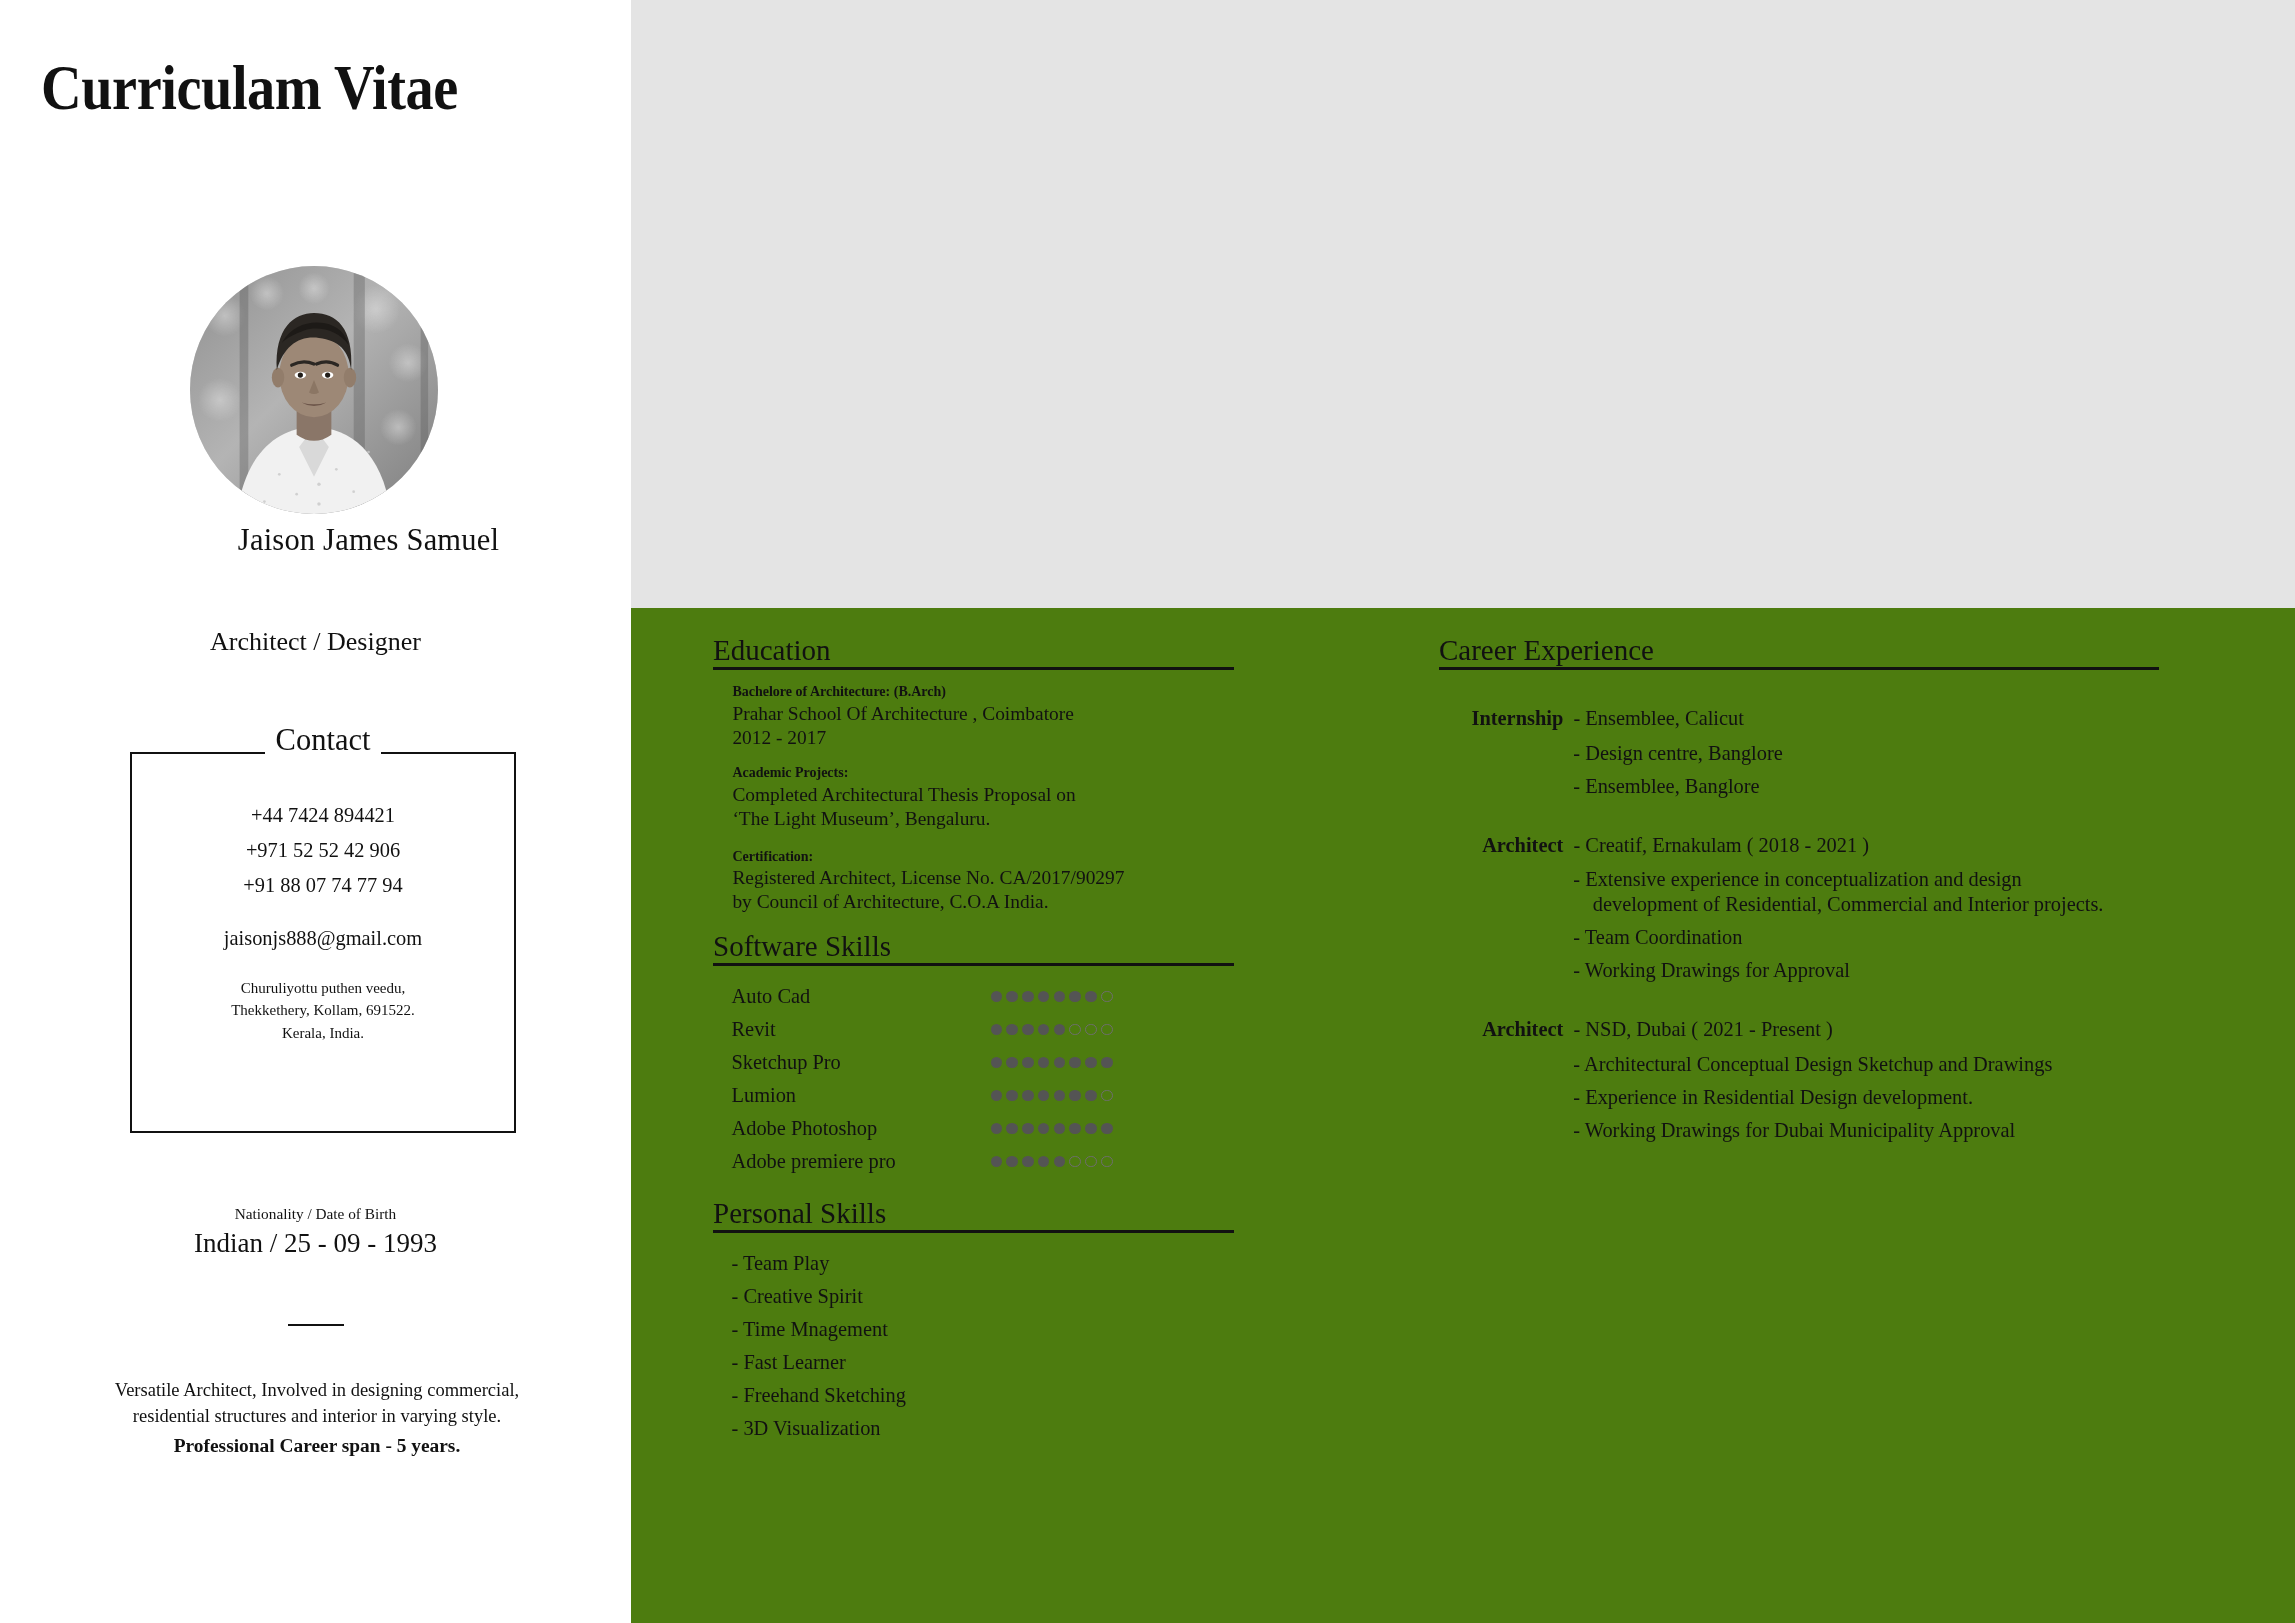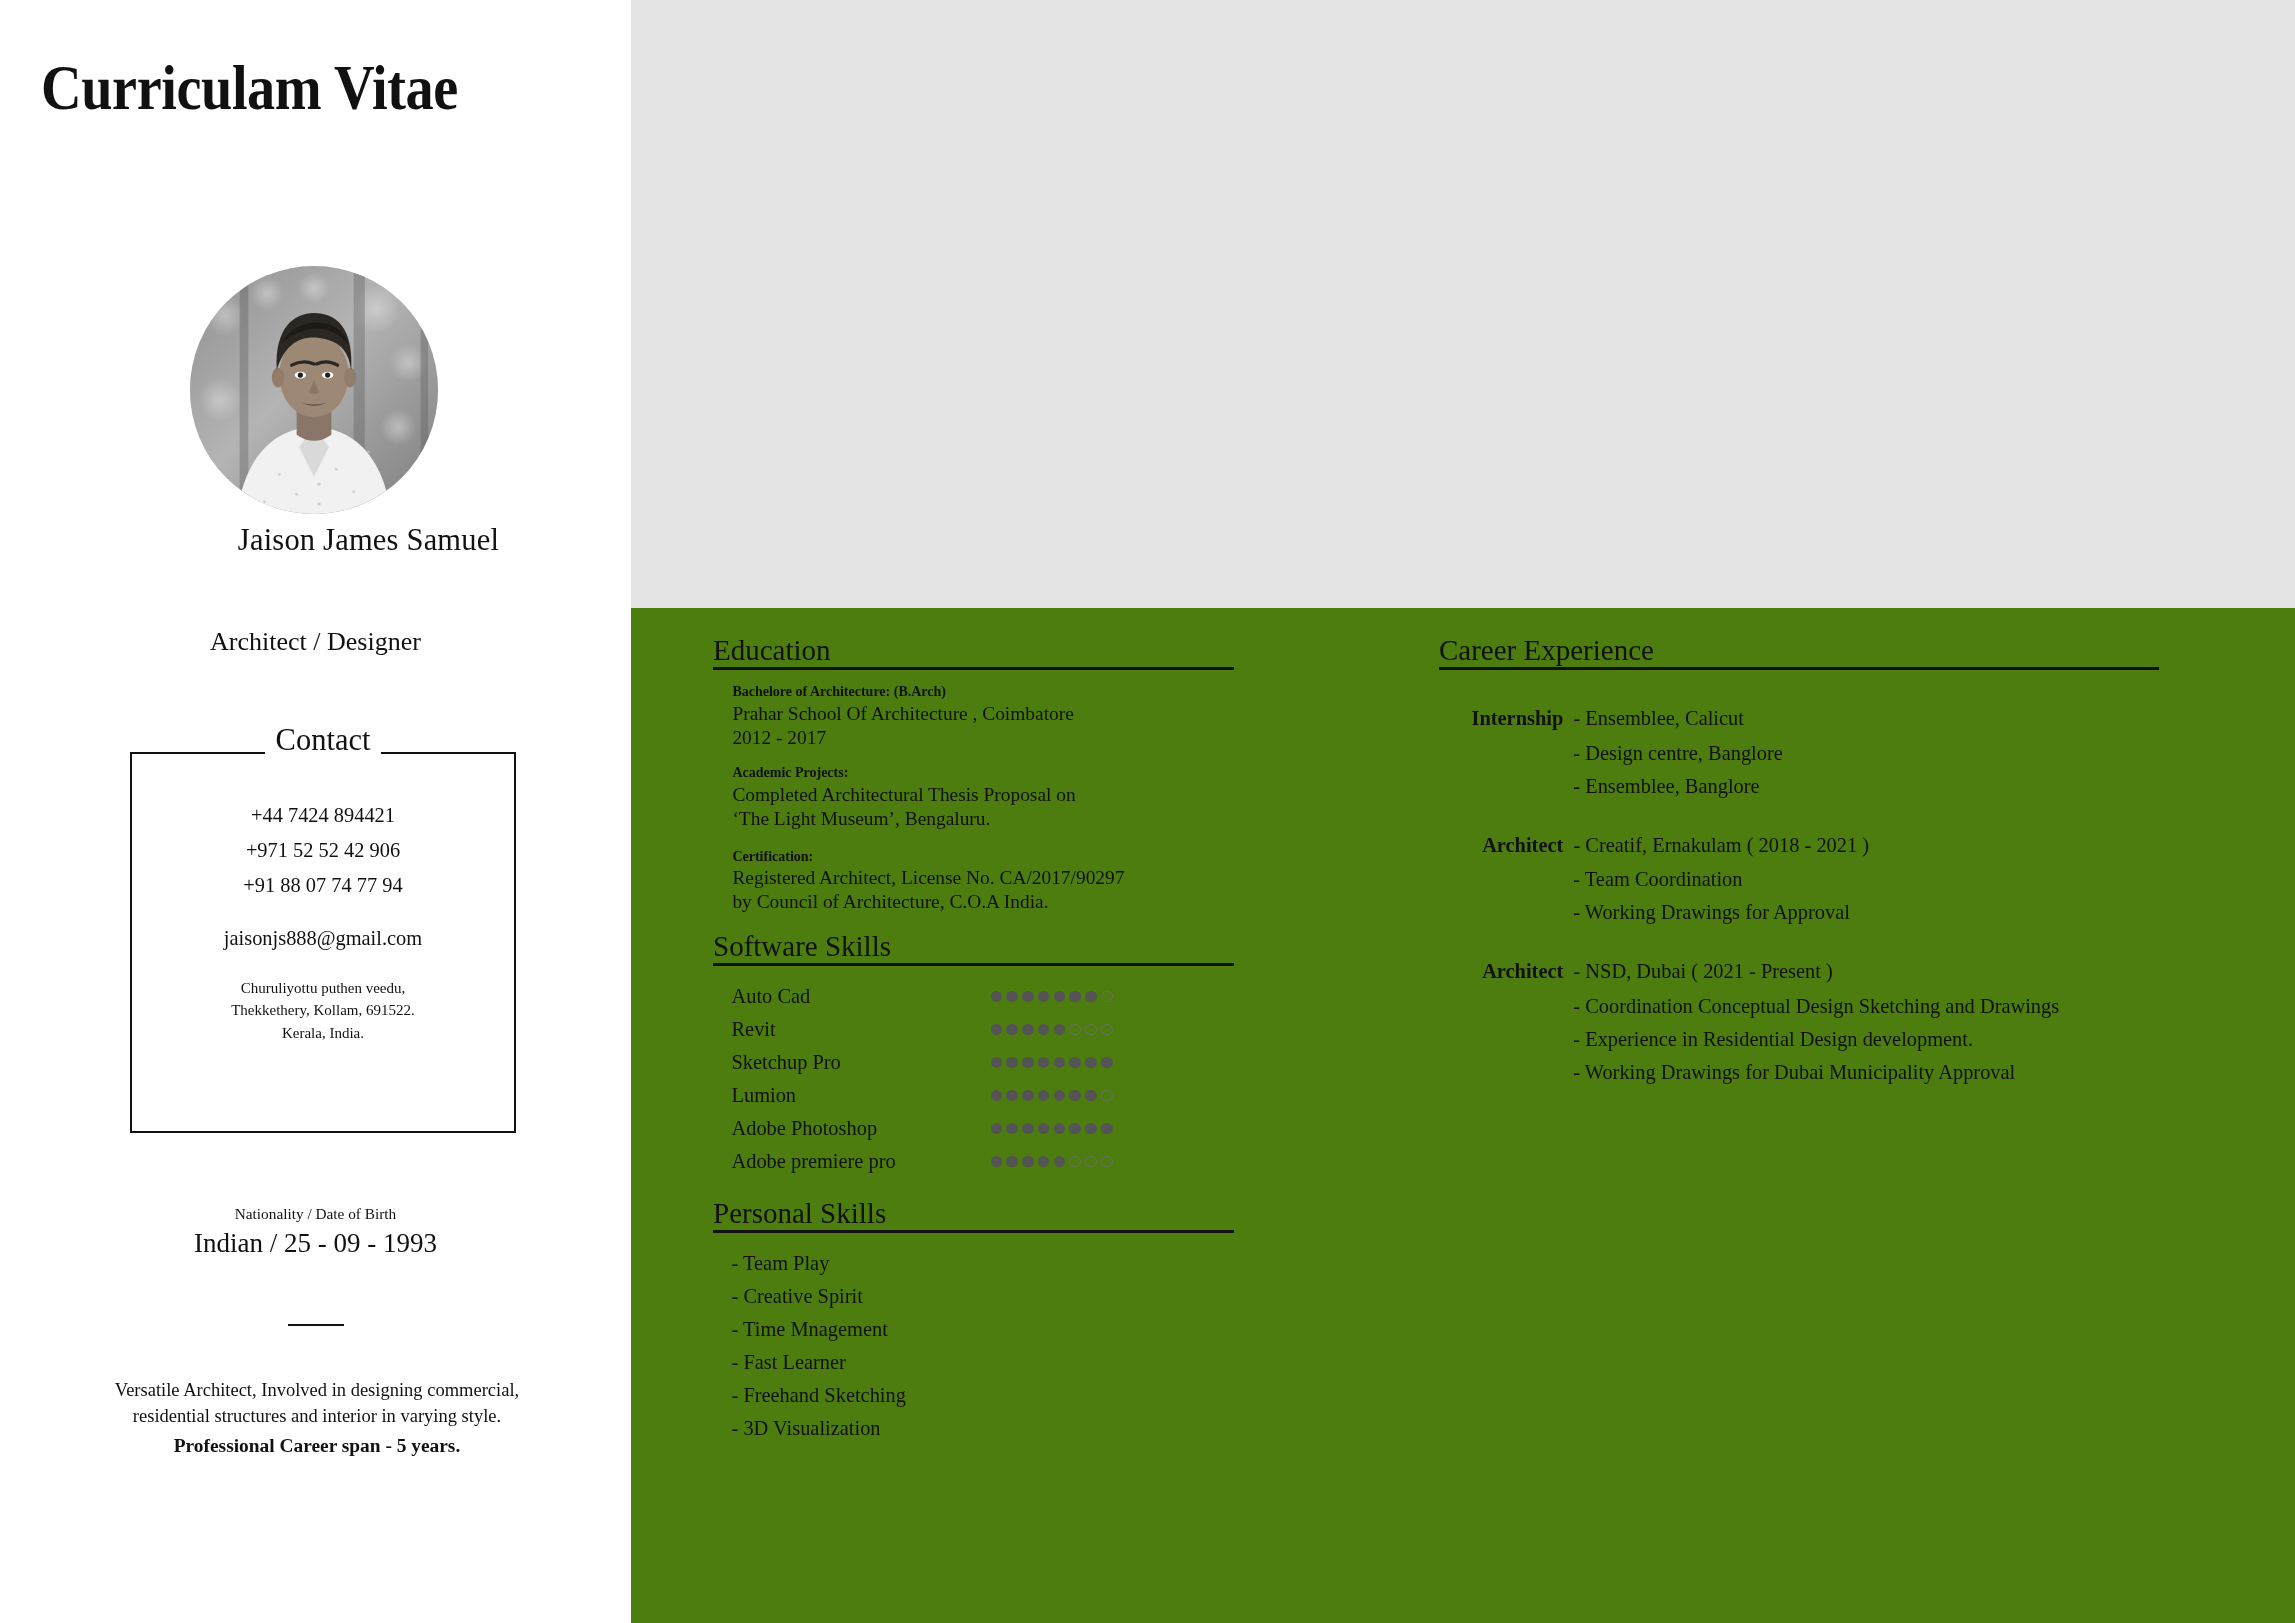--- a/index.html
+++ b/index.html
@@ -486,31 +486,32 @@
             <div class="job-bullet"><span>- Design centre, Banglore</span></div>
             <div class="job-bullet"><span>-  Ensemblee, Banglore</span></div>
           </div>
         </div>
         <div class="job">
           <div class="job-first-line">
             <div class="job-role">Architect</div>
             <div class="job-first-text">- Creatif, Ernakulam ( 2018 - 2021 )</div>
           </div>
           <div class="job-bullets">
+            <div class="job-bullet"><span>- Extensive experience in conceptualization and design</span><span class="cont">development of Residential, Commercial and Interior projects.</span></div>
             <div class="job-bullet"><span>- Team Coordination</span></div>
             <div class="job-bullet"><span>- Working Drawings for Approval</span></div>
           </div>
         </div>
         <div class="job">
           <div class="job-first-line">
             <div class="job-role">Architect</div>
             <div class="job-first-text">- NSD, Dubai ( 2021 -  Present )</div>
           </div>
           <div class="job-bullets">
-            <div class="job-bullet"><span>- Coordination Conceptual Design Sketching and Drawings</span></div>
+            <div class="job-bullet"><span>- Architectural Conceptual Design Sketchup and Drawings</span></div>
             <div class="job-bullet"><span>- Experience in Residential Design development.</span></div>
             <div class="job-bullet"><span>- Working Drawings for Dubai Municipality Approval</span></div>
           </div>
         </div>
       </div>
   </div>
 
 </div>
 
 

